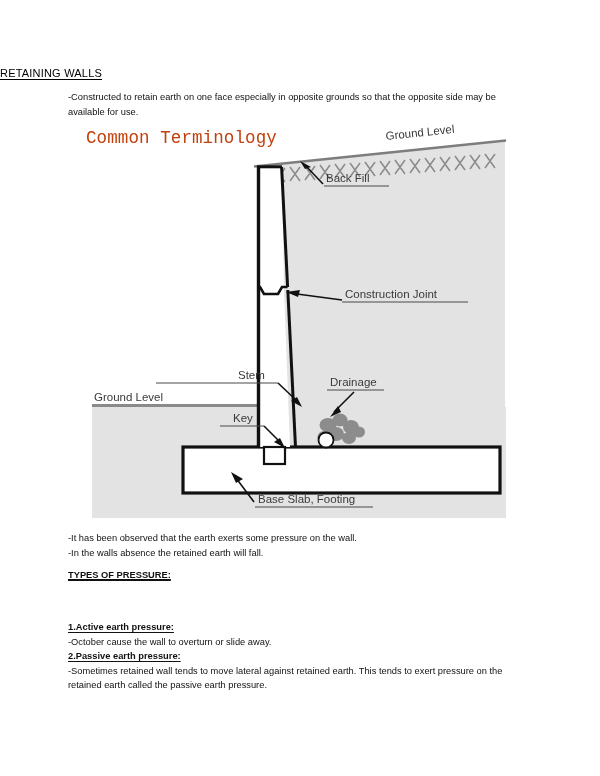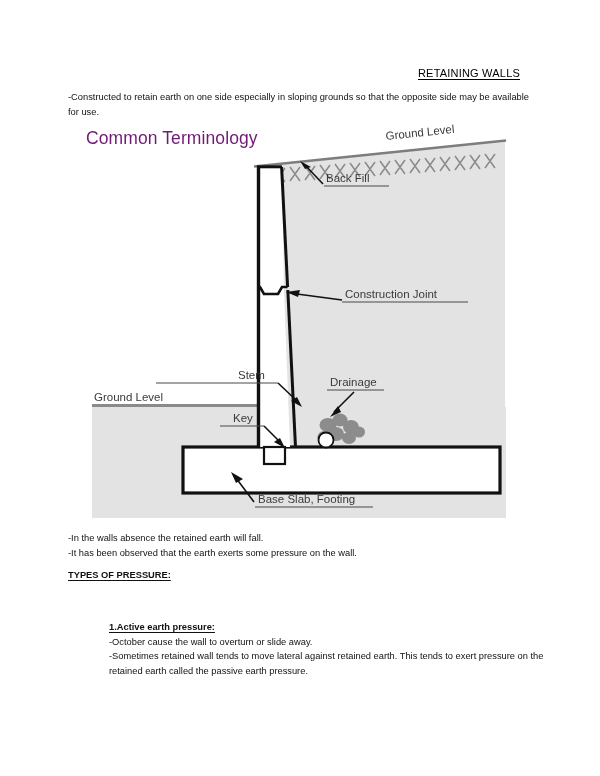--- a/index.html
+++ b/index.html
@@ -22,21 +22,21 @@
     width: 600px;
     height: 776px;
     background: #ffffff;
   }
 
   .doc-title {
     position: absolute;
     left: 0;
     top: 67px;
     width: 520px;
-    text-align: right;
+    text-align: left;
     font-size: 11px;
     letter-spacing: 0.2px;
   }
   .doc-title span {
     text-decoration: underline;
     text-underline-offset: 2px;
   }
 
   .para {
     position: absolute;
@@ -51,38 +51,39 @@
     width: 464px;
   }
 
   .bold-ul {
     font-weight: bold;
     text-decoration: underline;
     text-underline-offset: 1.5px;
   }
 
   .after-1 { left: 68px; top: 531px; width: 464px; }
-  .after-2 { left: 68px; top: 568px; width: 464px; }
-  .after-3 { left: 68px; top: 620px; width: 464px; margin-left: 41px; }
+  .after-2 { left: 68px; top: 568px; width: 464px; text-decoration: underline; }
+  .after-3 { left: 68px; top: 620px; width: 464px; }
 
   
   .figure {
     position: absolute;
     left: 68px;
     top: 120px;
     width: 464px;
     height: 405px;
   }
   .fig-title {
     position: absolute;
     left: 18px;
     top: 8px;
     font-size: 17.5px;
-    color: #701a75;
+    color: #c2410c;
     letter-spacing: 0.1px;
+    font-family: Liberation Mono, monospace;
   }
   .fig-svg {
     position: absolute;
     left: 0;
     top: 0;
   }
   .fig-label {
     font-family: "Liberation Sans", sans-serif;
     font-size: 11.5px;
     fill: #3a3a3a;
@@ -90,21 +91,21 @@
 </style>
 </head>
 <body>
 
 <div class="page">
 
   <div class="doc-title">
     <span>RETAINING WALLS</span>
   </div>
 
-  <div class="para intro">-Constructed to retain earth on one side especially in sloping grounds so that the opposite side may be available for use.</div>
+  <div class="para intro">-Constructed to retain earth on one face especially in opposite grounds so that the opposite side may be available for use.</div>
 
   <div class="figure">
 
     <div class="fig-title">Common Terminology</div>
 
     <svg class="fig-svg" width="464" height="405" viewBox="0 0 464 405">
 
       <defs>
         <clipPath id="soilClipRight">
           <path d="M 190,48 L 437,22 L 437,398 L 190,398 Z"></path>
@@ -192,27 +193,28 @@
 
       <text class="fig-label" x="190" y="383">Base Slab, Footing</text>
       <line x1="187" y1="387" x2="305" y2="387" stroke="#4a4a4a" stroke-width="1.2"></line>
       <path d="M 186,382 L 168,358" stroke="#111" stroke-width="1.6" fill="none"></path>
       <path d="M 163,352 L 175,359 L 168,363 Z" fill="#111"></path>
 
     </svg>
   </div>
 
   <div class="para after-1">
+    <div>-It has been observed that the earth exerts some pressure on the wall.</div>
     <div>-In the walls absence the retained earth will fall.</div>
-    <div>-It has been observed that the earth exerts some pressure on the wall.</div>
   </div>
 
   <div class="para after-2">
     <div class="bold-ul">TYPES OF PRESSURE:</div>
   </div>
 
   <div class="para after-3">
     <div class="bold-ul">1.Active earth pressure:</div>
     <div>-October cause the wall to overturn or slide away.</div>
+    <div class="bold-ul">2.Passive earth pressure:</div>
     <div>-Sometimes retained wall tends to move lateral against retained earth. This tends to exert pressure on the retained earth called the passive earth pressure.</div>
   </div>
 
 </div>
 
 </body></html>

